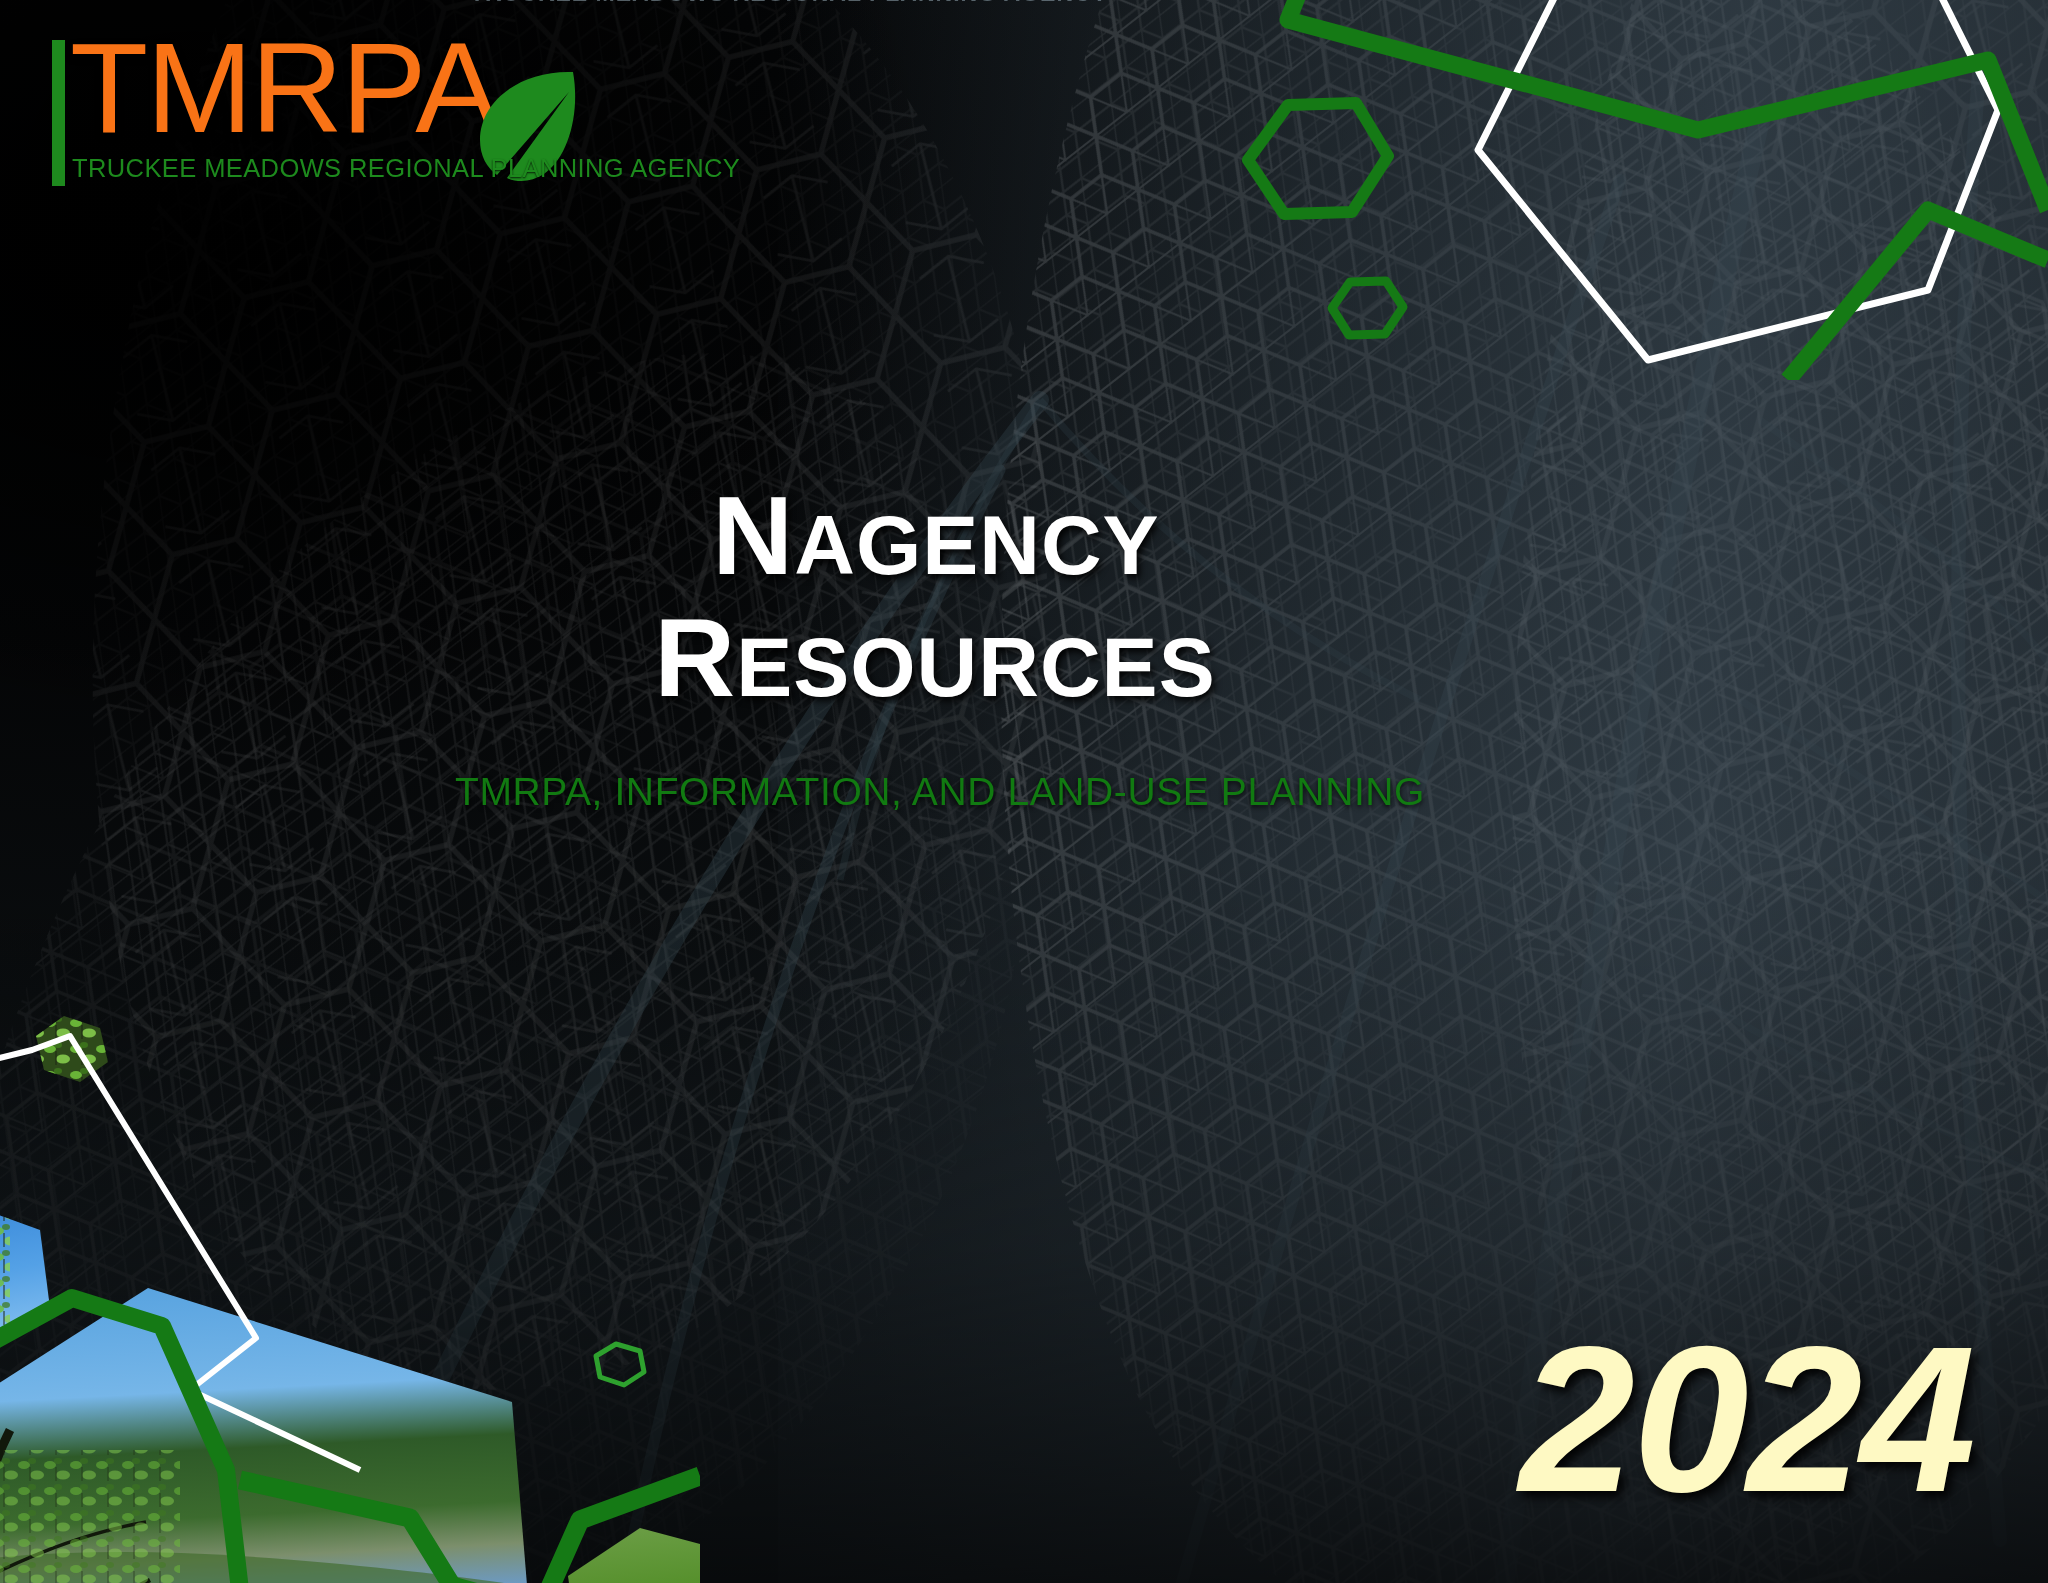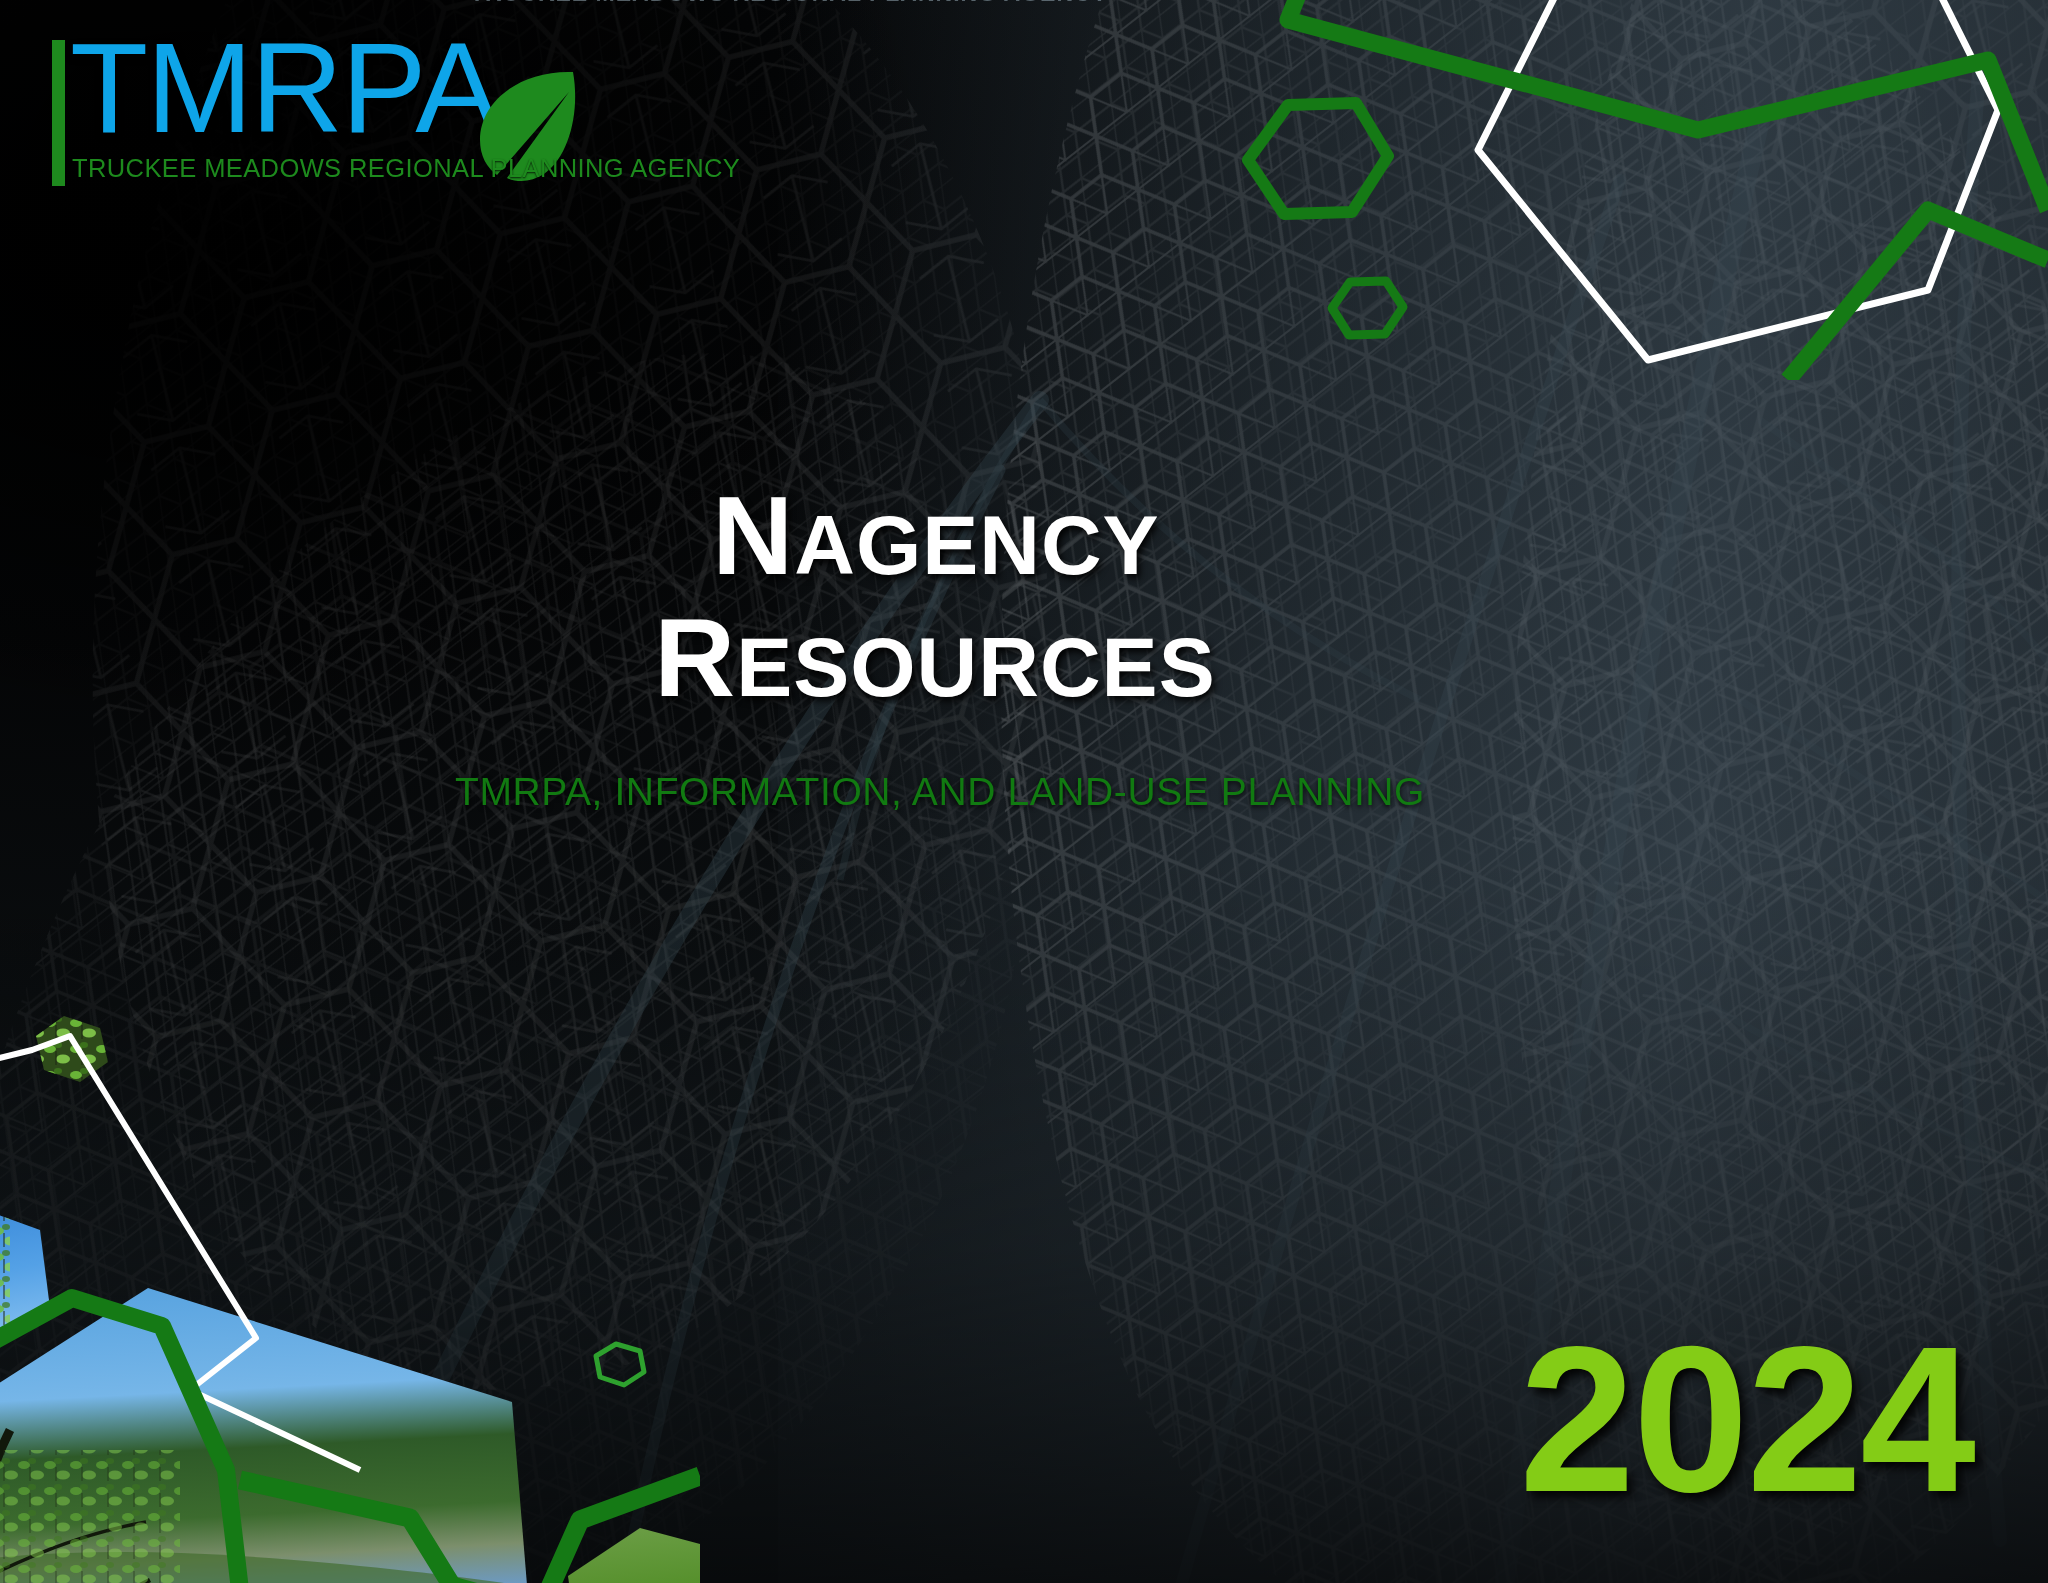--- a/index.html
+++ b/index.html
@@ -44,21 +44,21 @@
   
   .logo{position:absolute;left:52px;top:36px;width:560px;height:150px;}
   .logo-row{position:relative;height:112px;}
   .logo-bar{
     position:absolute;left:0;top:4px;width:13px;height:146px;background:#1e8a1e;
   }
   .logo-word{
     position:absolute;left:18px;top:-12px;
     font-family:"Liberation Sans", sans-serif;
     font-size:128px;font-weight:400;letter-spacing:-2px;
-    color:#0ea5e9;line-height:1;
+    color:#f97316;line-height:1;
     text-shadow:0 3px 7px rgba(0,0,0,.85);
   }
   .logo-leaf{position:absolute;left:418px;top:30px;width:110px;height:118px;}
   .logo-leaf svg{display:block;width:100%;height:100%;}
   .logo-tag{
     position:absolute;left:20px;top:118px;
     font-family:"Liberation Sans", sans-serif;
     font-size:25.5px;font-weight:400;letter-spacing:.4px;
     color:#1d8a1d;white-space:nowrap;
     text-shadow:0 1px 2px rgba(0,0,0,.8);
@@ -101,22 +101,23 @@
     color:#117a11;
     text-shadow:0 2px 5px rgba(0,0,0,.85);
     white-space:nowrap;
   }
 
   
   .year{
     position:absolute;right:74px;bottom:60px;
     font-family:"Liberation Sans", sans-serif;
     font-size:208px;font-weight:700;letter-spacing:-2px;
-    color:#84cc16;line-height:1;
+    color:#fef9c3;line-height:1;
     text-shadow:5px 6px 10px rgba(0,0,0,.9);
+    font-style:italic;
   }
 </style>
 </head>
 <body>
 
 <div id="page">
 
   <div class="bg-base"></div>
 
   <div class="veins">

